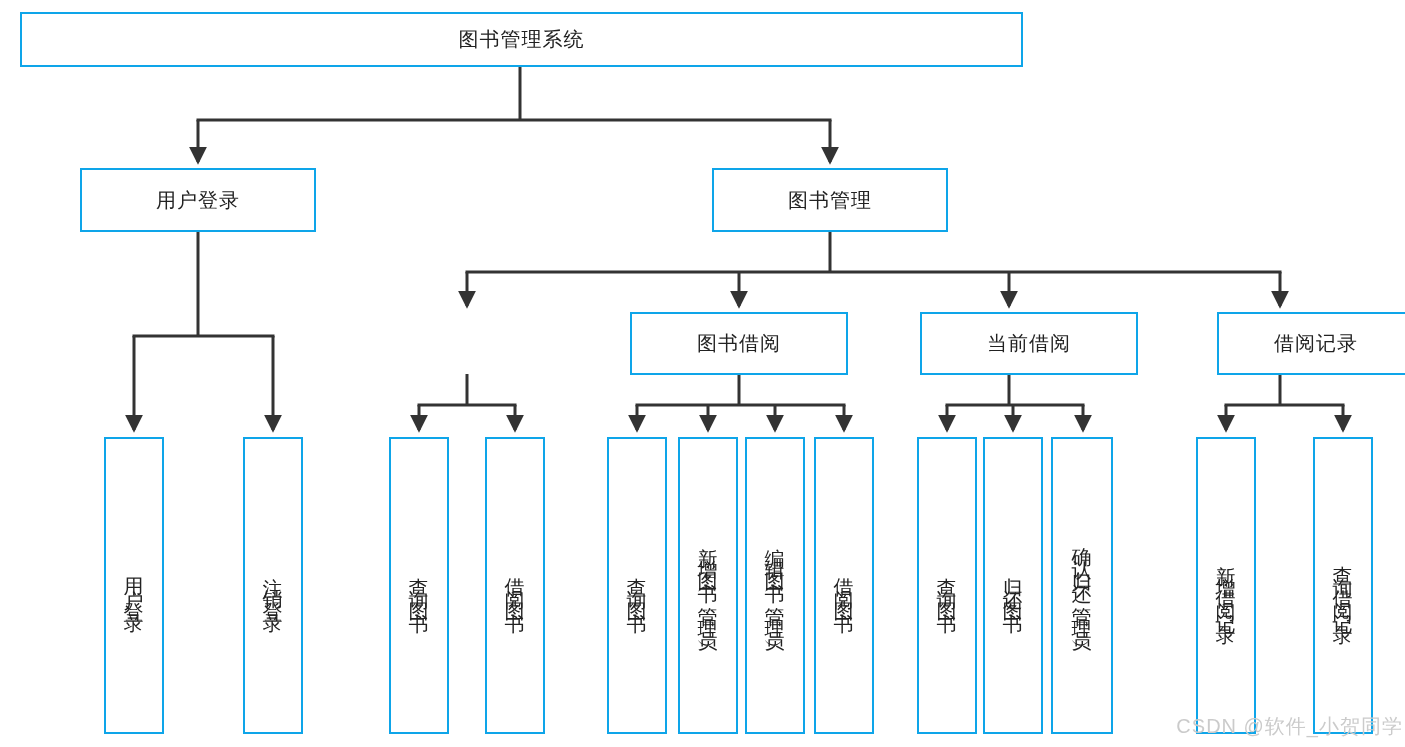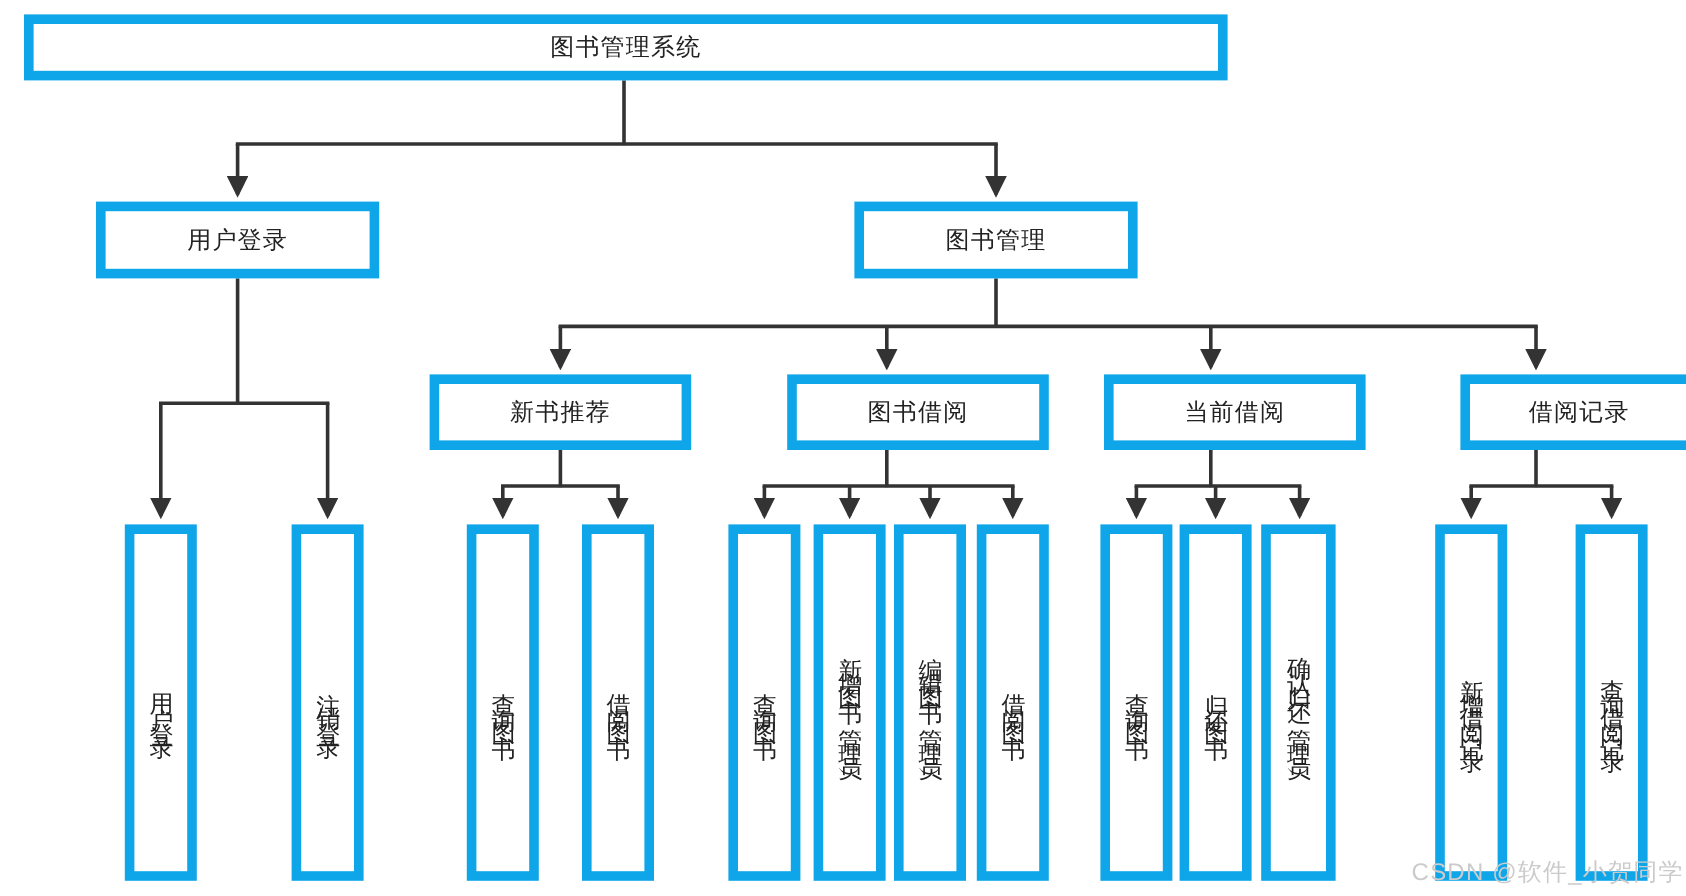--- a/index.html
+++ b/index.html
@@ -19,21 +19,21 @@
     position: absolute;
     left: 0;
     top: 0;
     width: 1405px;
     height: 747px;
   }
   .box {
     position: absolute;
     box-sizing: border-box;
     background: #ffffff;
-    border: 8px solid #0ea5e9;
+    border: 2px solid #0ea5e9;
     display: flex;
     align-items: center;
     justify-content: center;
     z-index: 2;
   }
   .hlabel {
     font-size: 20px;
     color: #222222;
     letter-spacing: 1px;
     white-space: nowrap;
@@ -131,24 +131,21 @@
     <span class="hlabel">图书管理系统</span>
   </div>
 
   <div class="box" style="left:80px; top:168px; width:236px; height:64px;">
     <span class="hlabel">用户登录</span>
   </div>
   <div class="box" style="left:712px; top:168px; width:236px; height:64px;text-align:center;">
     <span class="hlabel">图书管理</span>
   </div>
 
-  <div class="box" style="left:358px; top:312px; width:218px; height:63px;">
-    <span class="hlabel">新书推荐</span>
-  </div>
-  <div class="box" style="left:630px; top:312px; width:218px; height:63px;margin-left:26px;">
+  <div class="box" style="left:630px; top:312px; width:218px; height:63px;">
     <span class="hlabel">图书借阅</span>
   </div>
   <div class="box" style="left:920px; top:312px; width:218px; height:63px;">
     <span class="hlabel">当前借阅</span>
   </div>
   <div class="box" style="left:1217px; top:312px; width:198px; height:63px;">
     <span class="hlabel">借阅记录</span>
   </div>
 
   <div class="box" style="left:104px; top:437px; width:60px; height:297px;">

